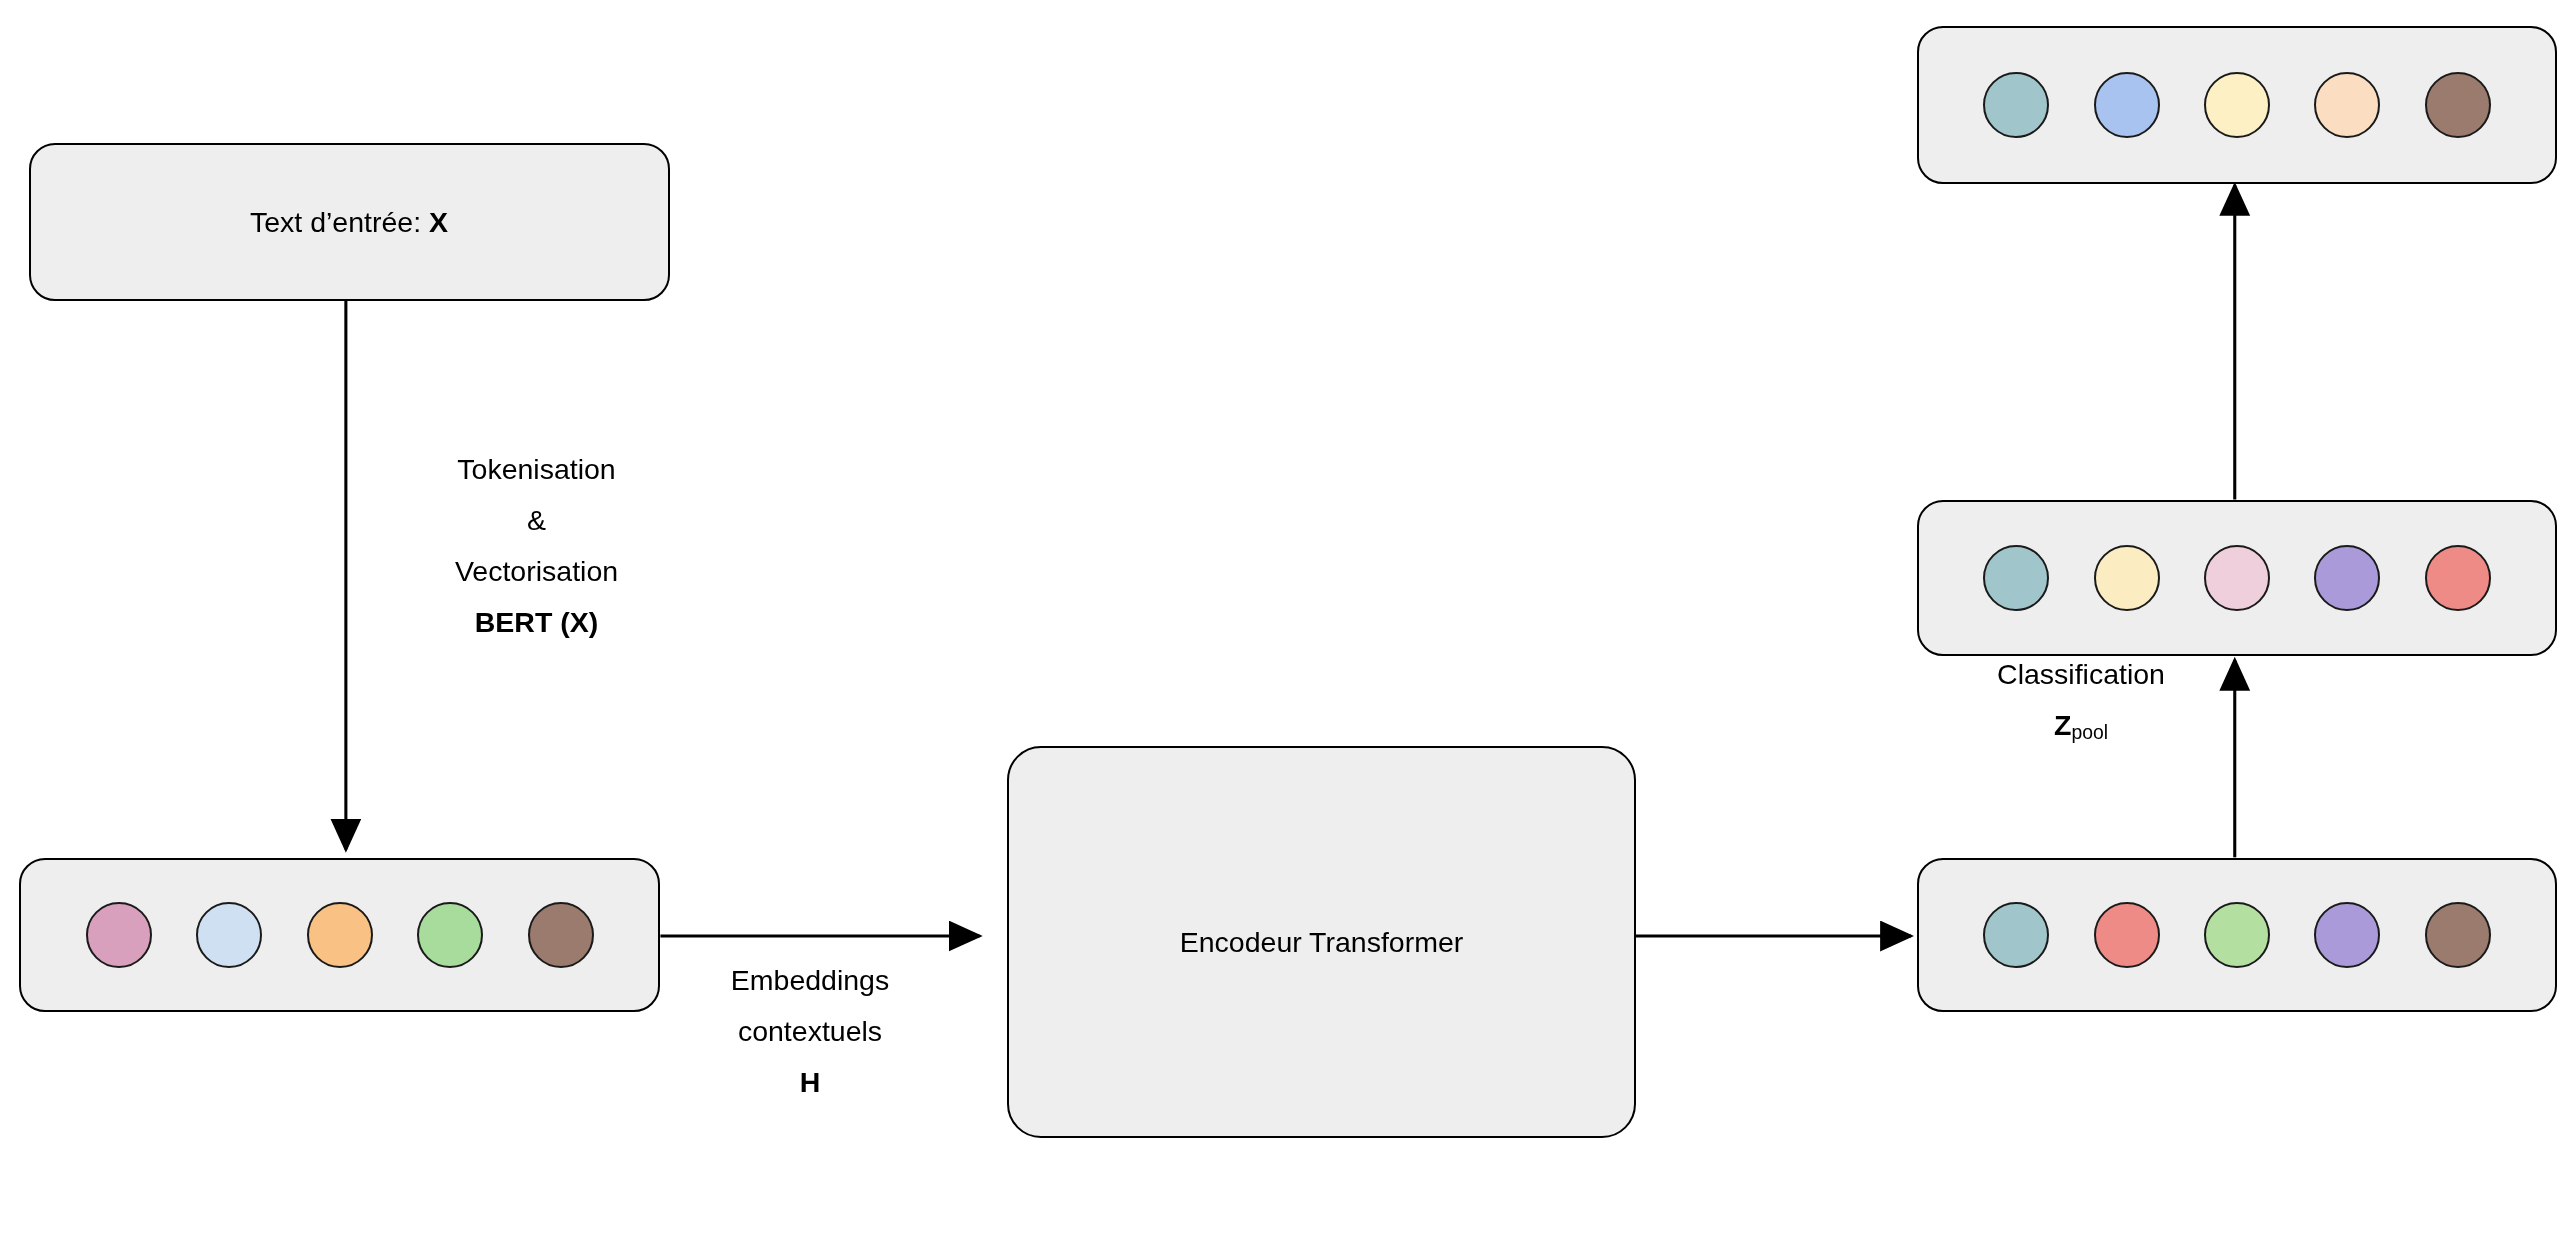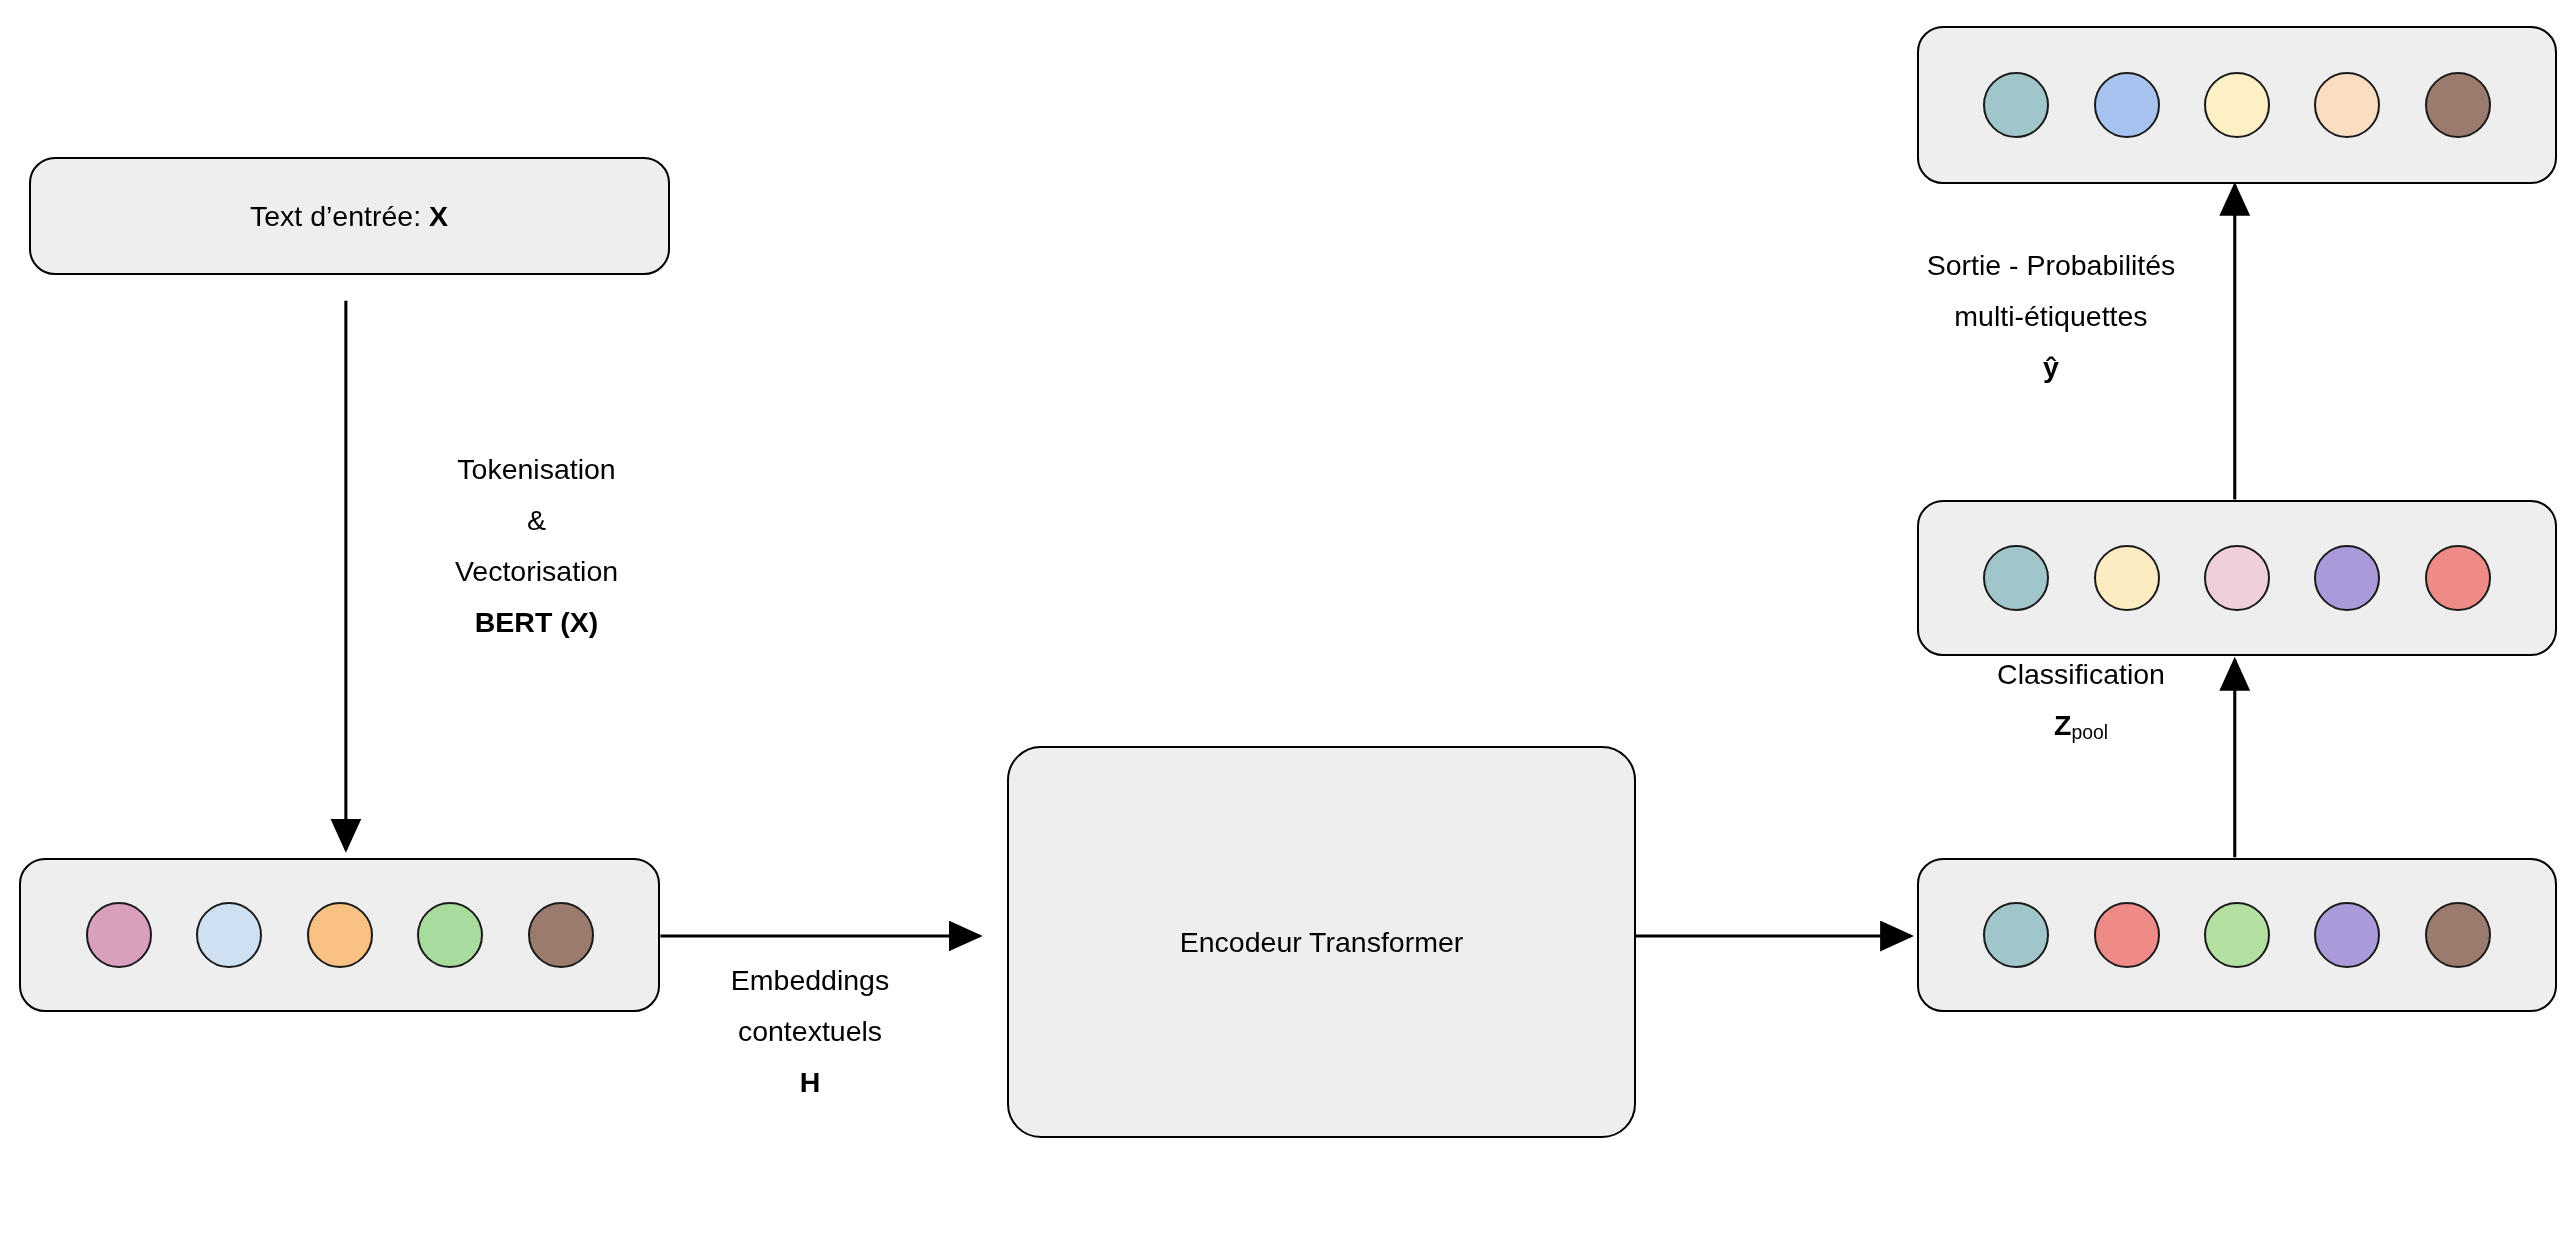--- a/index.html
+++ b/index.html
@@ -79,21 +79,21 @@
 
     <line x1="856" y1="1214" x2="1270" y2="1214" stroke="#000" stroke-width="4" marker-end="url(#ah)"></line>
 
     <line x1="2085" y1="1214" x2="2478" y2="1214" stroke="#000" stroke-width="4" marker-end="url(#ah)"></line>
 
     <line x1="2898" y1="1112" x2="2898" y2="856" stroke="#000" stroke-width="4" marker-end="url(#ah)"></line>
 
     <line x1="2898" y1="648" x2="2898" y2="240" stroke="#000" stroke-width="4" marker-end="url(#ah)"></line>
   </svg>
 
-  <div class="rbox" style="left:28.5px; top:143px; width:641px; height:118px;margin-top:14px;">
+  <div class="rbox" style="left:28.5px; top:143px; width:641px; height:158px;">
     <div class="box-label">
       <span>Text d’entrée: </span><b>X</b>
     </div>
   </div>
 
   <div class="edge-label" style="left:421px; top:455px; width:231px;">
     <span class="ln">Tokenisation</span>
     <span class="ln">&amp;</span>
     <span class="ln">Vectorisation</span>
     <span class="ln sym">BERT (X)</span>
@@ -132,25 +132,20 @@
   </div>
 
   <div class="rbox tokens" style="left:1917px; top:500px; width:640px; height:156px;">
     <span class="token" style="background:#a0c6cb;"></span>
     <span class="token" style="background:#fcecc2;"></span>
     <span class="token" style="background:#f0cfdd;"></span>
     <span class="token" style="background:#ab9ada;"></span>
     <span class="token" style="background:#ef8b87;"></span>
   </div>
 
-  <div class="edge-label" style="left:1870px; top:251px; width:362px;">
-    <span class="ln">Sortie  - Probabilités</span>
-    <span class="ln">multi-étiquettes</span>
-    <span class="ln sym">ŷ</span>
-  </div>
 
   <div class="rbox tokens" style="left:1917px; top:25.5px; width:640px; height:158px;">
     <span class="token" style="background:#a0c6cb;"></span>
     <span class="token" style="background:#a8c3f0;"></span>
     <span class="token" style="background:#fdf0c5;"></span>
     <span class="token" style="background:#fbdec1;"></span>
     <span class="token" style="background:#9b7b6e;"></span>
   </div>
 
 </div>

